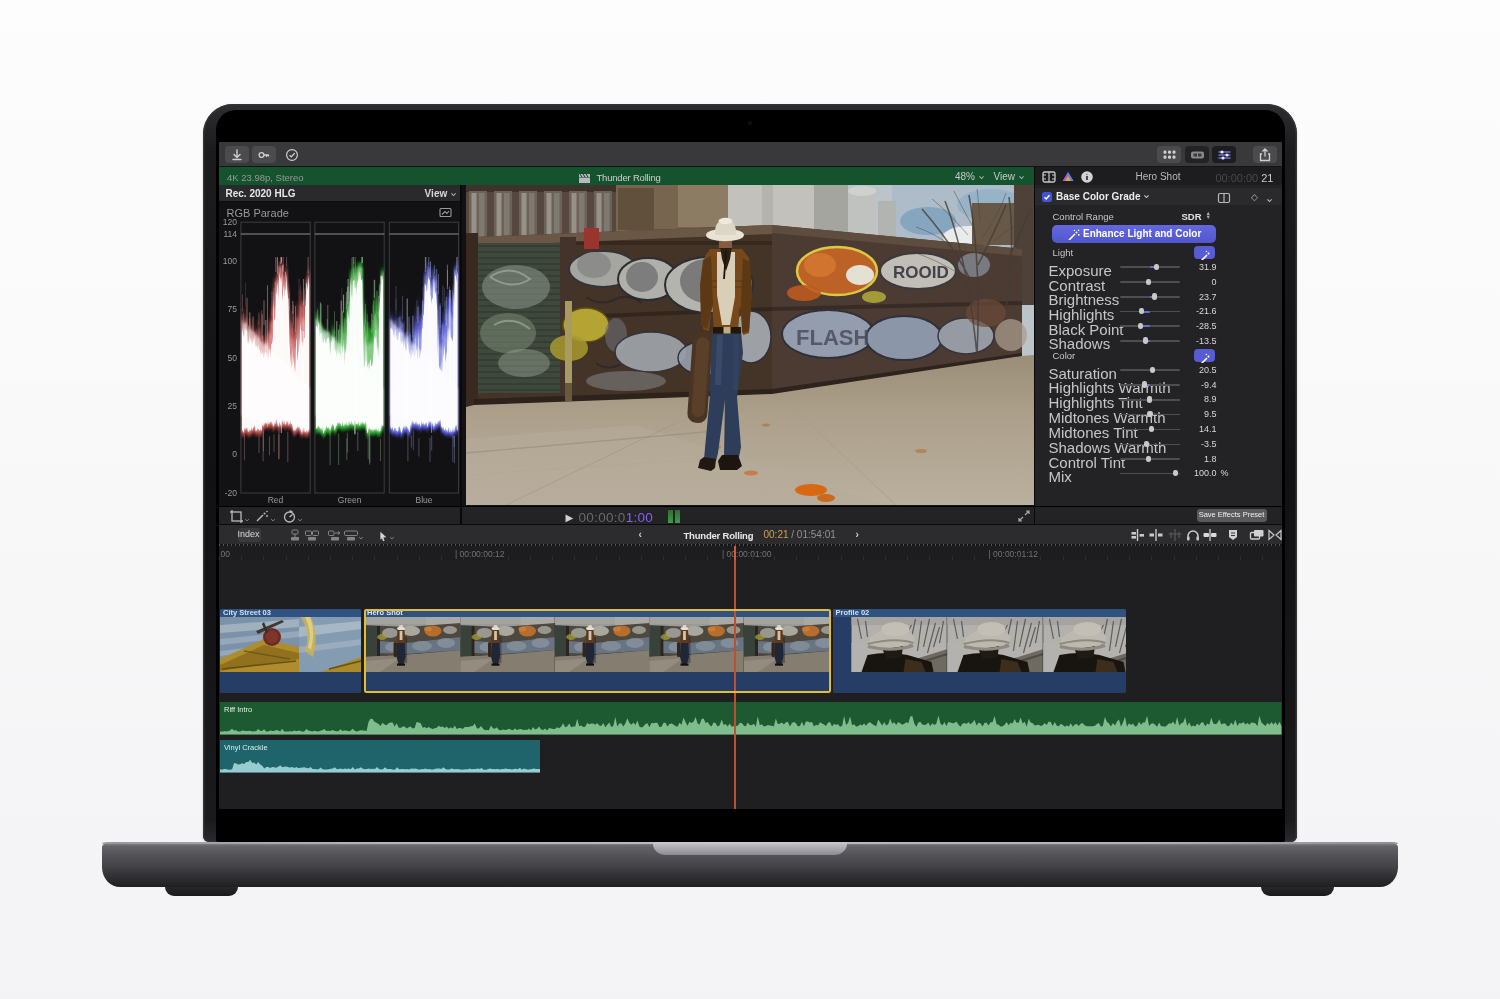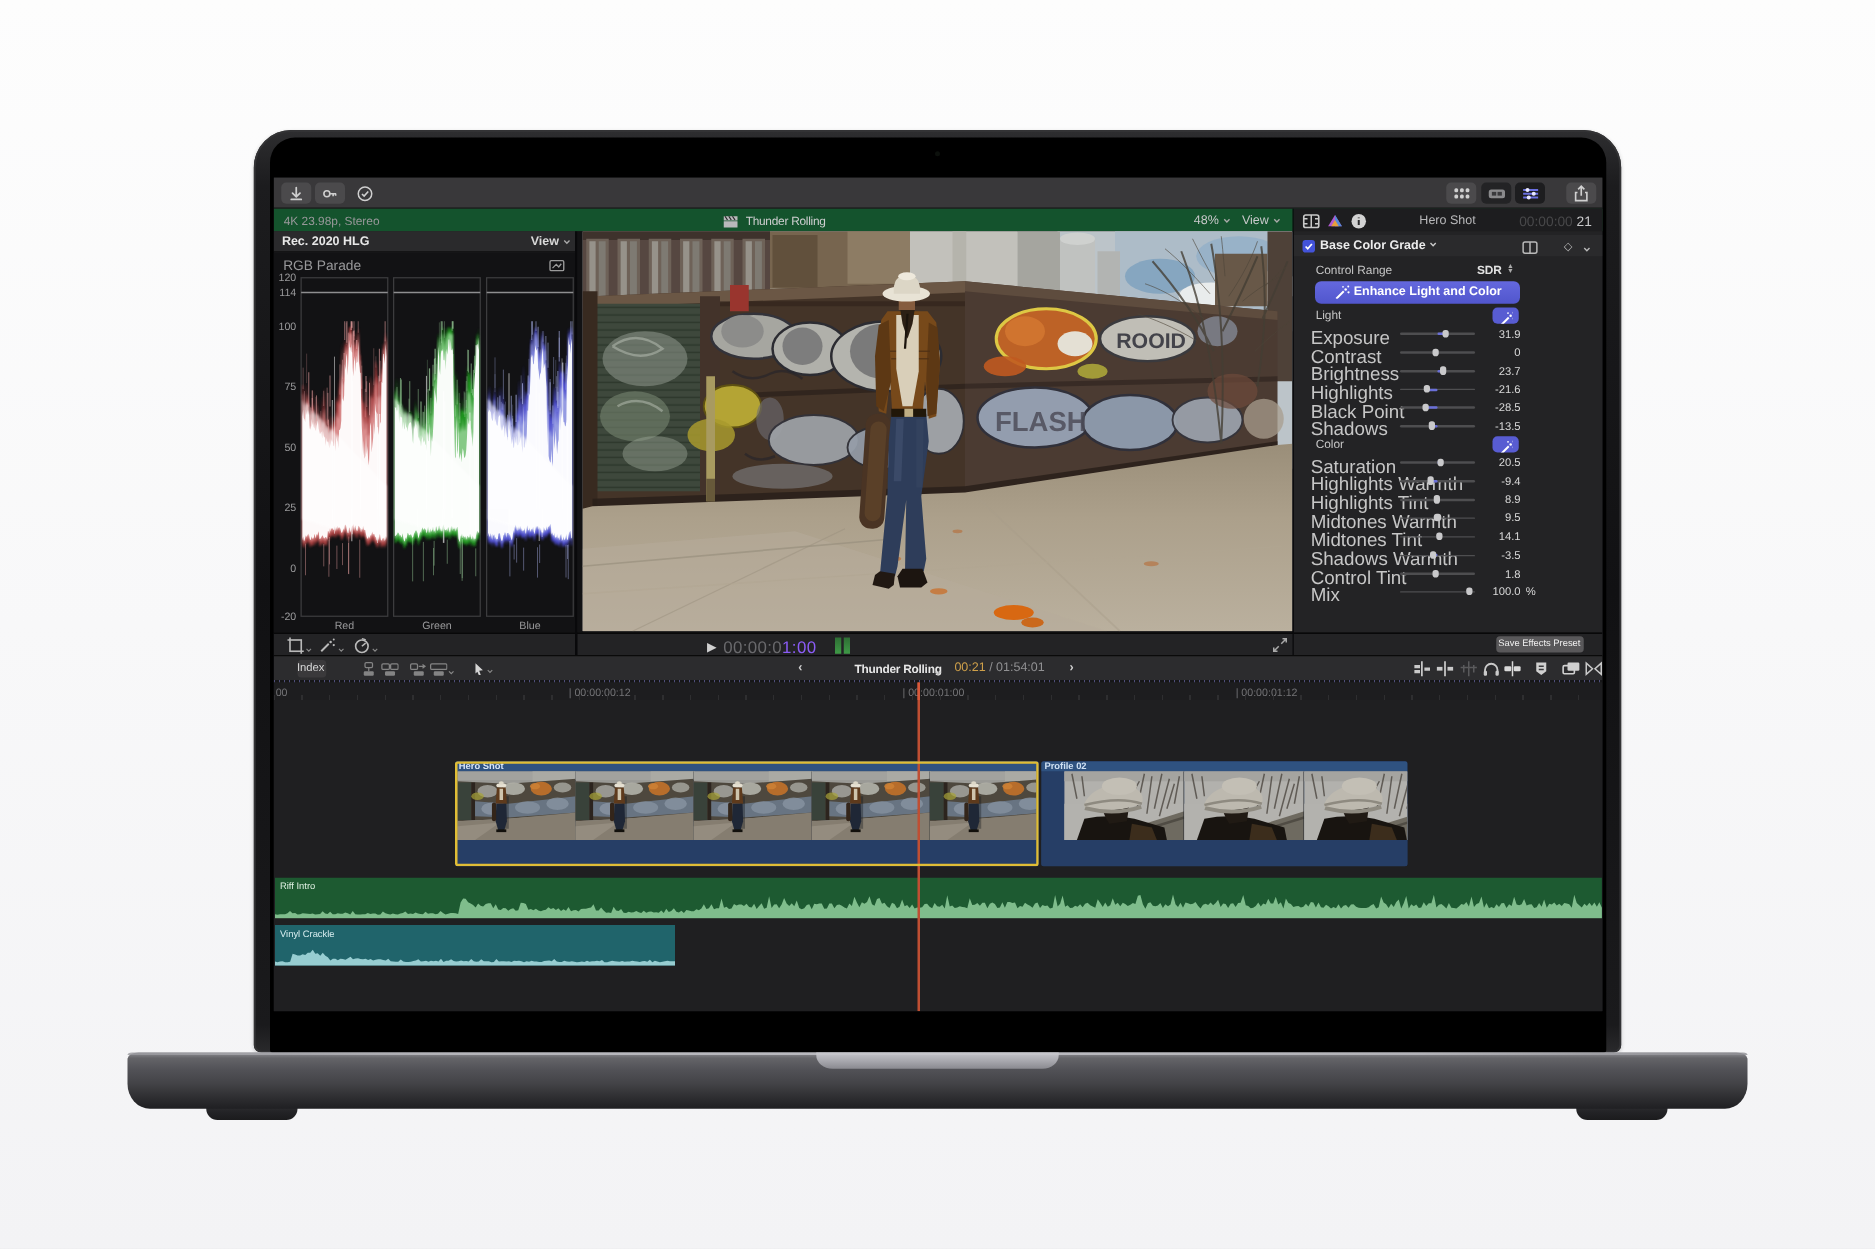--- a/index.html
+++ b/index.html
@@ -830,20 +830,28 @@
           <polygon points="42,18 58,19 56,30 44,29" fill="#33241a"></polygon>
           <path d="M28,55 Q28,34 38,28 Q50,24 60,29 Q70,35 70,55 Z" fill="#a06a26"></path>
           <polygon points="44,30 56,30 55,55 45,55" fill="#d2ccbc"></polygon>
           <path d="M48,30 L52,30 L51,40 L49,40 Z" fill="#23180e"></path>
           <polygon points="28,40 34,32 36,55 28,55" fill="#8a5a20"></polygon>
           <polygon points="70,40 64,32 62,55 70,55" fill="#8a5a20"></polygon>
           <rect x="97" y="0" width="1" height="55" fill="#20242a" opacity="0.55"></rect>
         </g>
       </defs>
     </svg>
+    <div class="clip" style="left:1.5px;width:140.5px">
+      <div class="cname">City Street 03</div>
+      <svg width="141" height="54.9" viewBox="0 0 141 54.9">
+        <use href="#ct1" x="0" y="0"></use>
+        <use href="#ct2" x="79" y="0"></use>
+      </svg>
+      <div class="cbody"></div>
+    </div>
     <div class="clip sel" style="left:145.5px;width:467px">
       <div class="cname" style="color:#d8e6f8">Hero Shot</div>
       <svg width="465" height="54.9" viewBox="0 0 465 54.9">
         <use href="#ht" x="2.0" y="0"></use>
         <use href="#ht" x="96.5" y="0"></use>
         <use href="#ht" x="191.0" y="0"></use>
         <use href="#ht" x="285.5" y="0"></use>
         <use href="#ht" x="380.0" y="0"></use>
       </svg>
       <div class="cbody"></div>

